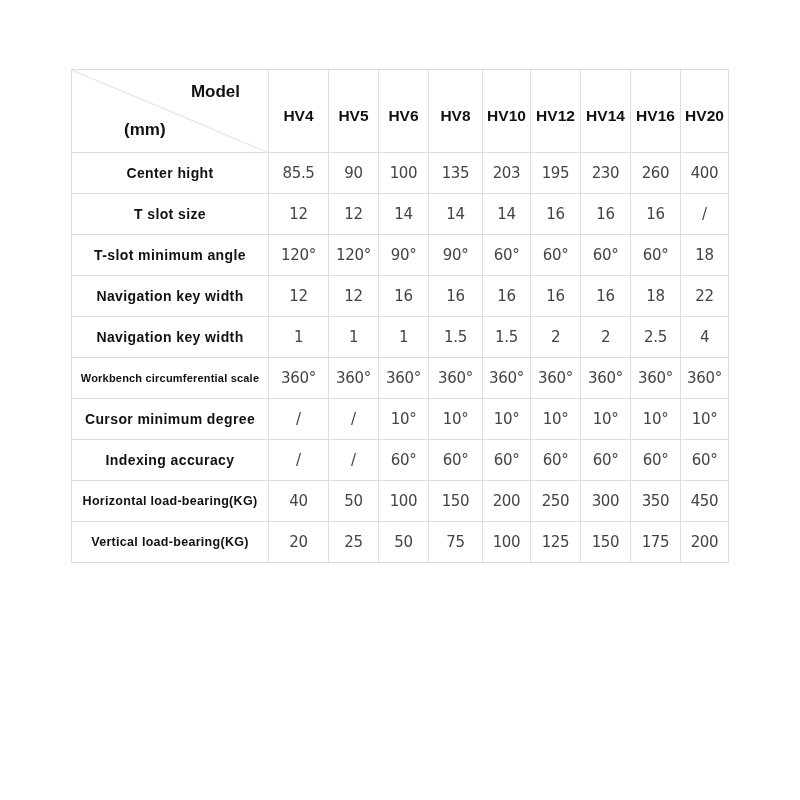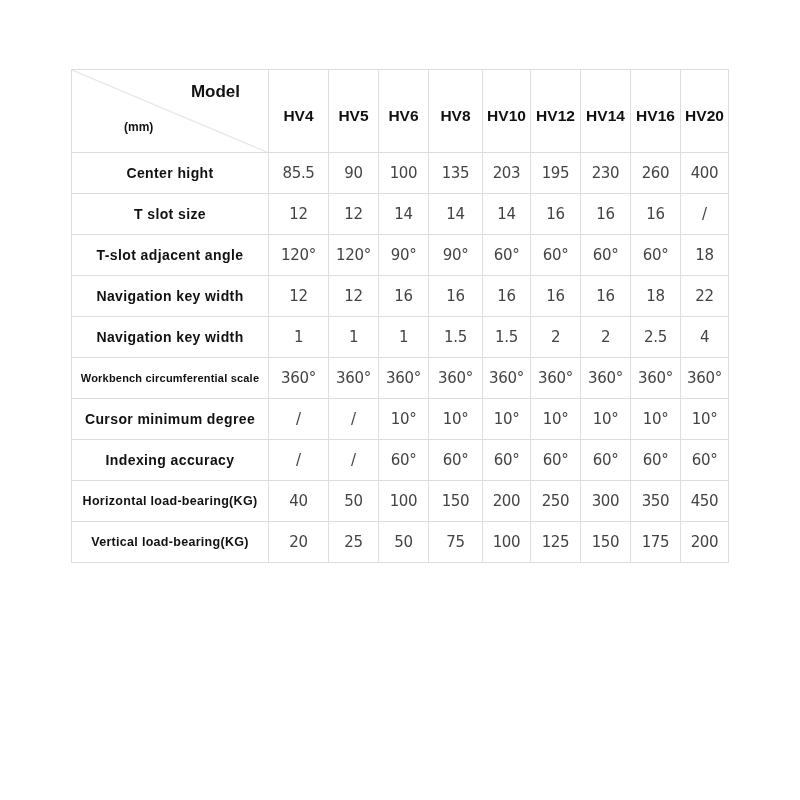--- a/index.html
+++ b/index.html
@@ -34,21 +34,21 @@
     background:linear-gradient(to top right, transparent calc(50% - 1px), #e4e5ea 50%, transparent calc(50% + 1px));
     background:none;
   }
   .corner svg { position:absolute; left:0; top:0; }
   .corner .model {
     position:absolute; right:28px; top:12px;
     font-family:"Liberation Sans", sans-serif; font-weight:bold; font-size:17px; color:#111;
   }
   .corner .unit {
     position:absolute; left:52px; top:50px;
-    font-family:"Liberation Sans", sans-serif; font-weight:bold; font-size:12px; color:#111;
+    font-family:"Liberation Sans", sans-serif; font-weight:bold; font-size:17px; color:#111;
   }
   td.label {
     font-family:"Liberation Sans", sans-serif;
     font-weight:bold;
     font-size:14px;
     letter-spacing:0.4px;
     color:#111;
   }
   td.label.small { font-size:11px; letter-spacing:0.2px; }
   td.label.mid { font-size:12.5px; letter-spacing:0.3px; }
@@ -116,21 +116,21 @@
           <td class="val">12</td>
           <td class="val">14</td>
           <td class="val">14</td>
           <td class="val">14</td>
           <td class="val">16</td>
           <td class="val">16</td>
           <td class="val">16</td>
           <td class="val">/</td>
         </tr>
         <tr class="row">
-          <td class="label">T-slot adjacent angle</td>
+          <td class="label">T-slot minimum angle</td>
           <td class="val">120°</td>
           <td class="val">120°</td>
           <td class="val">90°</td>
           <td class="val">90°</td>
           <td class="val">60°</td>
           <td class="val">60°</td>
           <td class="val">60°</td>
           <td class="val">60°</td>
           <td class="val">18</td>
         </tr>

